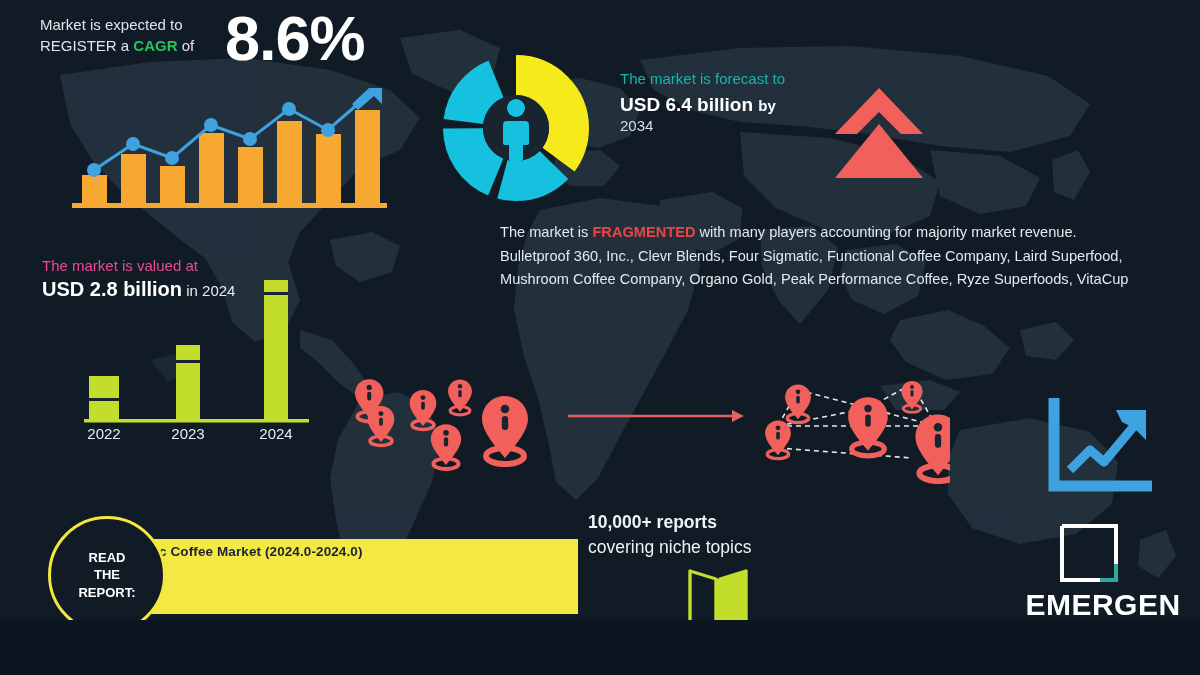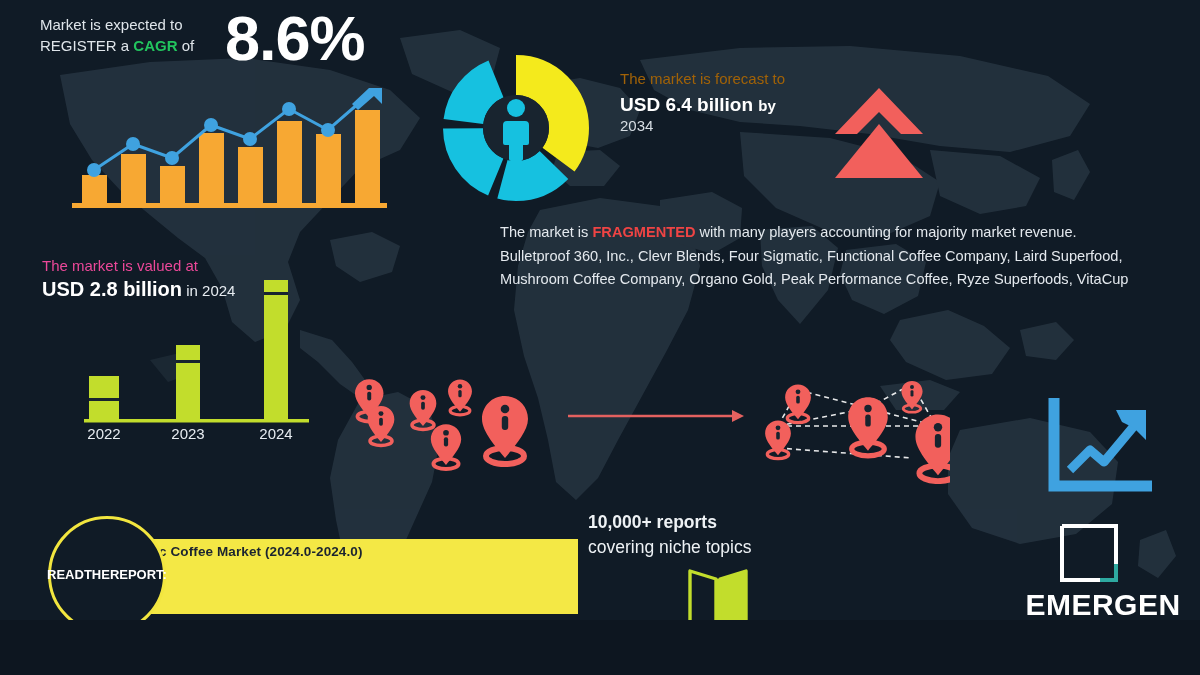--- a/index.html
+++ b/index.html
@@ -27,21 +27,21 @@
   }
 
   
   #orange-chart { position: absolute; left: 68px; top: 82px; width: 320px; height: 128px; }
 
   
   #donut { position: absolute; left: 440px; top: 52px; width: 152px; height: 152px; }
 
   
   #forecast { position: absolute; left: 620px; top: 68px; width: 240px; }
-  #forecast .l1 { font-size: 15px; color: #a16207; line-height: 1.45; }
+  #forecast .l1 { font-size: 15px; color: #14b8a6; line-height: 1.45; }
   #forecast .l2 { font-size: 19px; font-weight: 700; color: #ffffff; margin-top: 4px; }
   #forecast .l2 .sm { font-size: 15px; font-weight: 700; }
   #forecast .l3 { font-size: 15px; color: #d7dee4; margin-top: 1px; }
 
   
   #red-arrows { position: absolute; left: 833px; top: 86px; width: 92px; height: 100px; }
 
   
   #fragmented {
     position: absolute; left: 500px; top: 221px; width: 632px;
@@ -67,21 +67,21 @@
     position: absolute; left: 103px; top: 23px; width: 427px; height: 75px;
     background: #f4e845;
   }
   #report-bar-label {
     position: absolute; left: 60px; top: 28px;
     font-size: 13.5px; font-weight: 700; color: #1b2430; letter-spacing: .1px;
   }
   #report-circle {
     position: absolute; left: 0px; top: 0px; width: 118px; height: 118px;
     border-radius: 50%; border: 3px solid #f2e63f; background: #101b26;
-    display: flex; align-items: center; justify-content: center;
+    display: flex; flex-direction: column; align-items: center; justify-content: center;
   }
   #report-circle span {
     font-size: 13px; font-weight: 700; color: #ffffff; line-height: 1.32; text-align: center;
   }
 
   
   #reports-block { position: absolute; left: 588px; top: 510px; width: 230px; }
   #reports-block .r1 { font-size: 17.5px; color: #eef2f5; font-weight: 700; line-height: 1.45; }
   #reports-block .r2 { font-size: 17.5px; color: #eef2f5; font-weight: 400; line-height: 1.45; }
   #book { position: absolute; left: 680px; top: 567px; width: 76px; height: 68px; }

